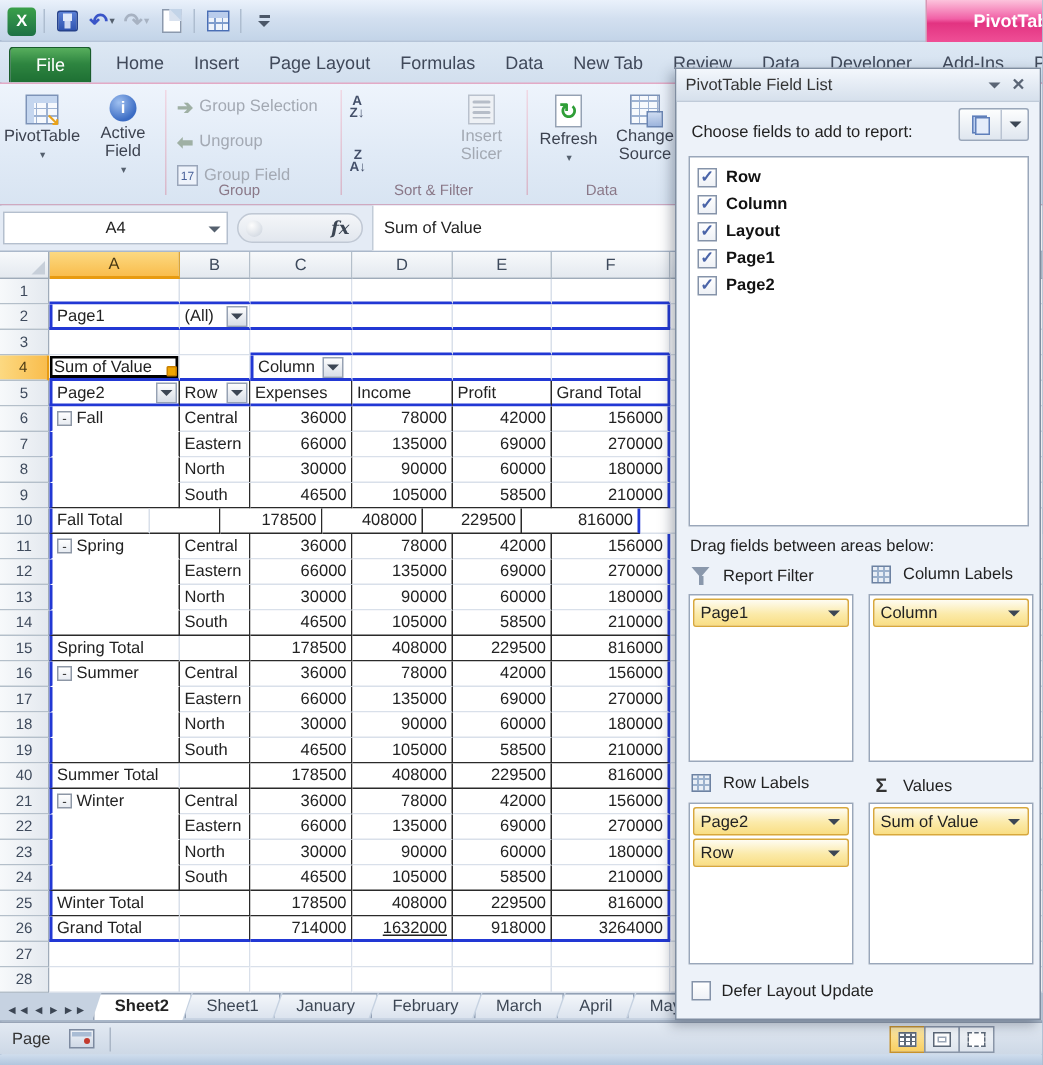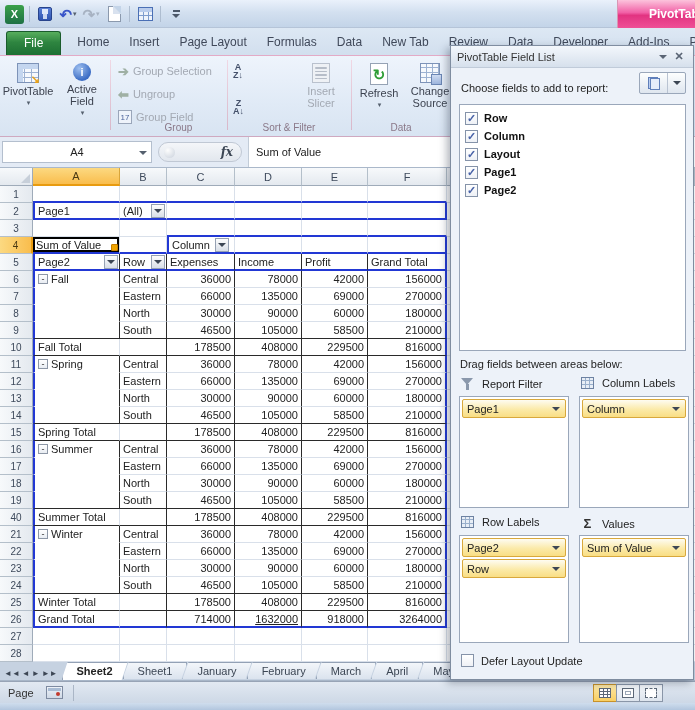--- a/index.html
+++ b/index.html
@@ -261,21 +261,21 @@
       <span>Group Selection</span>
     </div>
     <div class="smallbtn disabled" style="left:118px; top:29px;">
       <span class="icon-arrow-l">⬅</span>
       <span>Ungroup</span>
     </div>
     <div class="smallbtn disabled" style="left:118px; top:52px;">
       <span class="icon-groupfield">17</span>
       <span>Group Field</span>
     </div>
-    <div class="grouplabel" style="left:126px; width:105px;">Group</div>
+    <div class="grouplabel" style="left:107px; width:105px;">Group</div>
     <div class="rgroup-sep" style="left:227px;"></div>
     <div class="smallbtn" style="left:233px; top:6px;">
       <span class="icon-sort-small">A<br>Z↓</span>
     </div>
     <div class="smallbtn" style="left:233px; top:42px;">
       <span class="icon-sort-small">Z<br>A↓</span>
     </div>
     <div class="bigbtn disabled" style="left:298px; width:46px;">
       <div class="icon-slicer">
           <i></i>
@@ -487,21 +487,21 @@
           <div class="cell num bb-bk br-bk" style="width: 66px;">
             <span>58500</span>
           </div>
           <div class="cell num bb-bk br-blue" style="width: 79px;">
             <span>210000</span>
           </div>
           <div class="cell filler" style="width: 248px;"></div>
         </div>
         <div class="row">
           <div class="rowhdr">10</div>
-          <div class="cell bb-bk bl-blue" style="width: 87px;">
+          <div class="cell bb-bk bl-blue" style="width: 67px;">
             <span>Fall Total</span>
           </div>
           <div class="cell bb-bk br-bk" style="width: 47px;"></div>
           <div class="cell num bb-bk br-bk" style="width: 68px;">
             <span>178500</span>
           </div>
           <div class="cell num bb-bk br-bk" style="width: 67px;">
             <span>408000</span>
           </div>
           <div class="cell num bb-bk br-bk" style="width: 66px;">

